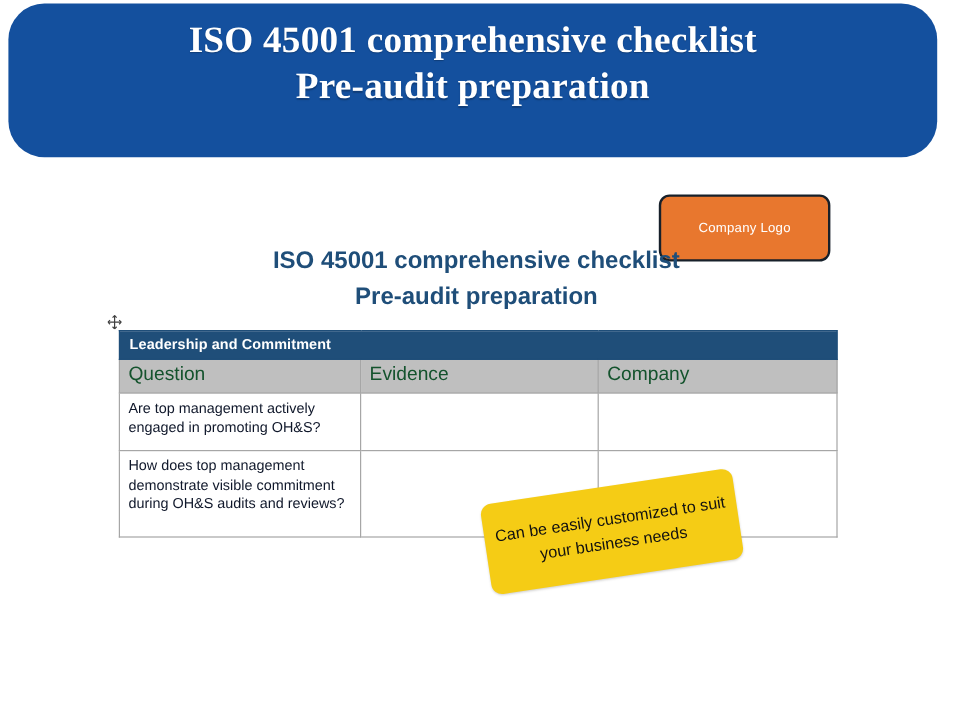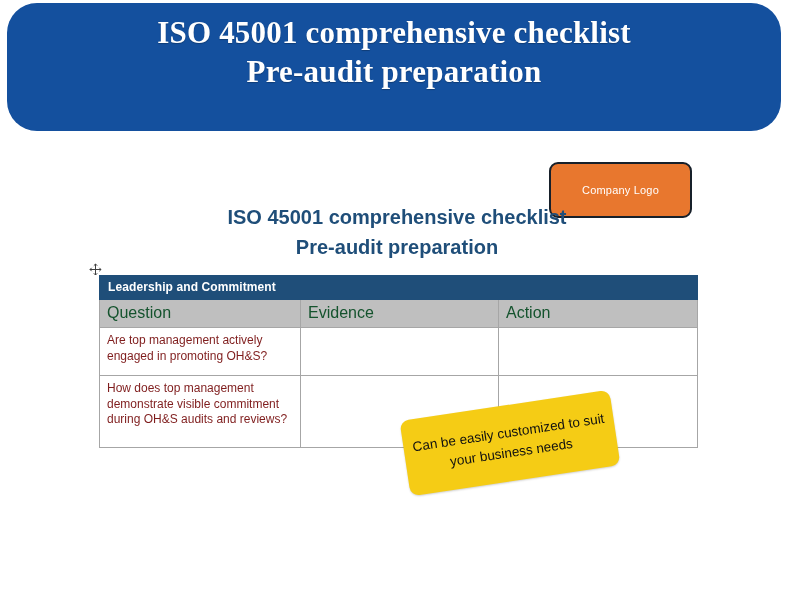--- a/index.html
+++ b/index.html
@@ -116,21 +116,21 @@
   }
   .colhead-row td {
     background: #BFBFBF;
     color: #14532d;
     font-size: 16px;
     padding: 4px 6px 5px 7px;
   }
   .q-row td {
     font-size: 12px;
     line-height: 15.5px;
-    color: #7f1d1d;
+    color: #0f172a;
     padding: 5px 7px 6px 7px;
     background: #ffffff;
   }
   .col-q  { width: 201px; }
   .col-e  { width: 198px; }
   .col-a  { width: 199px; }
 
   
   .sticky-note {
     position: absolute;
@@ -189,21 +189,21 @@
       <col class="col-e">
       <col class="col-a">
   </colgroup>
   <tbody>
     <tr class="section-row">
       <td colspan="3">Leadership and Commitment</td>
     </tr>
     <tr class="colhead-row">
       <td>Question</td>
       <td>Evidence</td>
-      <td>Action</td>
+      <td>Company</td>
     </tr>
 
     <tr class="q-row">
       <td style="height:36px">Are top management actively engaged in promoting OH&amp;S?</td>
       <td></td>
       <td></td>
     </tr>
     <tr class="q-row">
       <td style="height:60px">How does top management demonstrate visible commitment during OH&amp;S audits and reviews?</td>
       <td></td>

